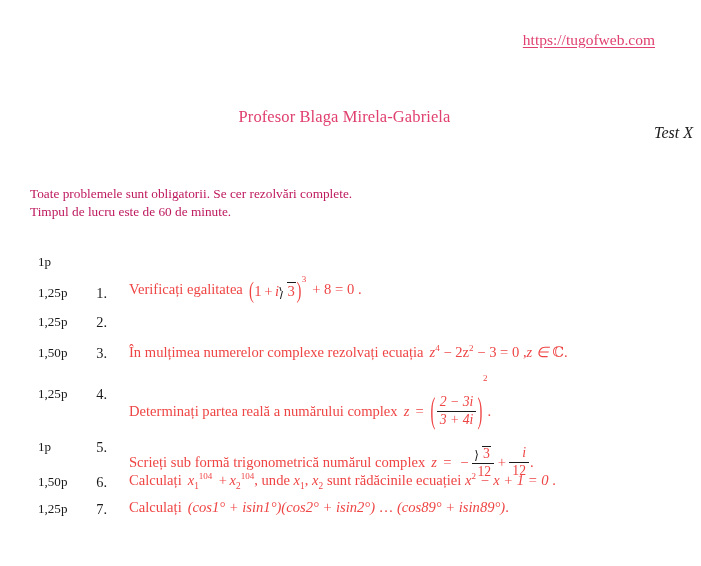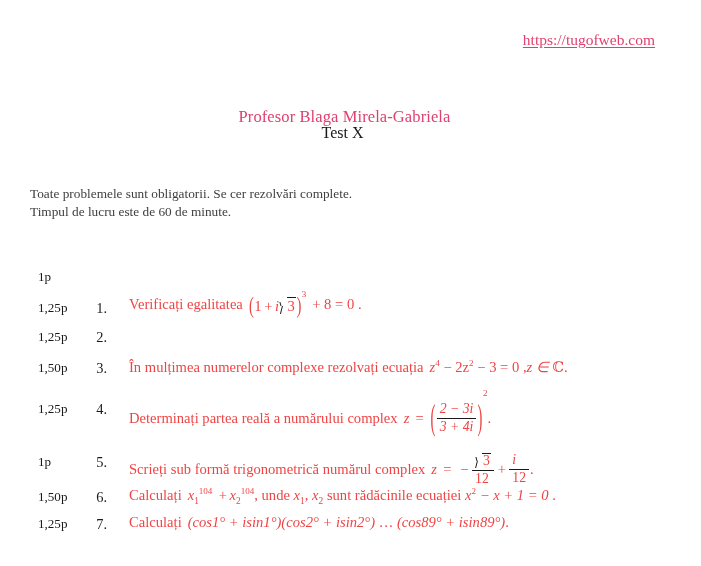--- a/index.html
+++ b/index.html
@@ -38,40 +38,41 @@
     color: #e0406f;
     letter-spacing: .1px;
     margin-top: 38px;
   }
   .author-inner { position: relative; left: -6px; }
 
   .test-title {
     position: absolute;
     top: 124px;
     left: 0; right: 0;
-    text-align: center;
+    text-align: right;
     font-size: 16px;
     color: #1a1a1a;
+    font-style: italic;
   }
   .test-title-inner { position: relative; left: -8px; }
 
   
   .instructions {
     position: absolute;
     top: 185px;
     left: 30px;
     font-size: 13.3px;
     line-height: 18px;
-    color: #404040;
+    color: #be185d;
   }
 
   
   .problems {
     position: absolute;
-    top: 268px;
+    top: 253px;
     left: 0;
     width: 626px;
   }
   .row {
     position: relative;
     display: flex;
     align-items: flex-start;
     min-height: 20px;
   }
   .points {
@@ -172,24 +173,24 @@
   .sqrt > .rad {
     display: inline-block;
     border-top: 1px solid #1a1a1a;
     padding: 0 .10em 0 .06em;
   }
 
   
   .frac {
     display: inline-block;
     vertical-align: middle;
-    text-align: left;
+    text-align: right;
     font-size: .94em;
     line-height: 1.08;
-    margin: 8px .06em;
+    margin: 16px .06em;
     position: relative;
     top: -.08em;
   }
   .frac > .nu { display: block; padding: 0 .22em 1px .22em; }
   .frac > .de { display: block; padding: 1px .22em 0 .22em; border-top: 1.1px solid #1a1a1a; font-family: Liberation Serif, serif; }
 
   
   .paren-l, .paren-r {
     display: inline-block;
     font-size: 1em;

